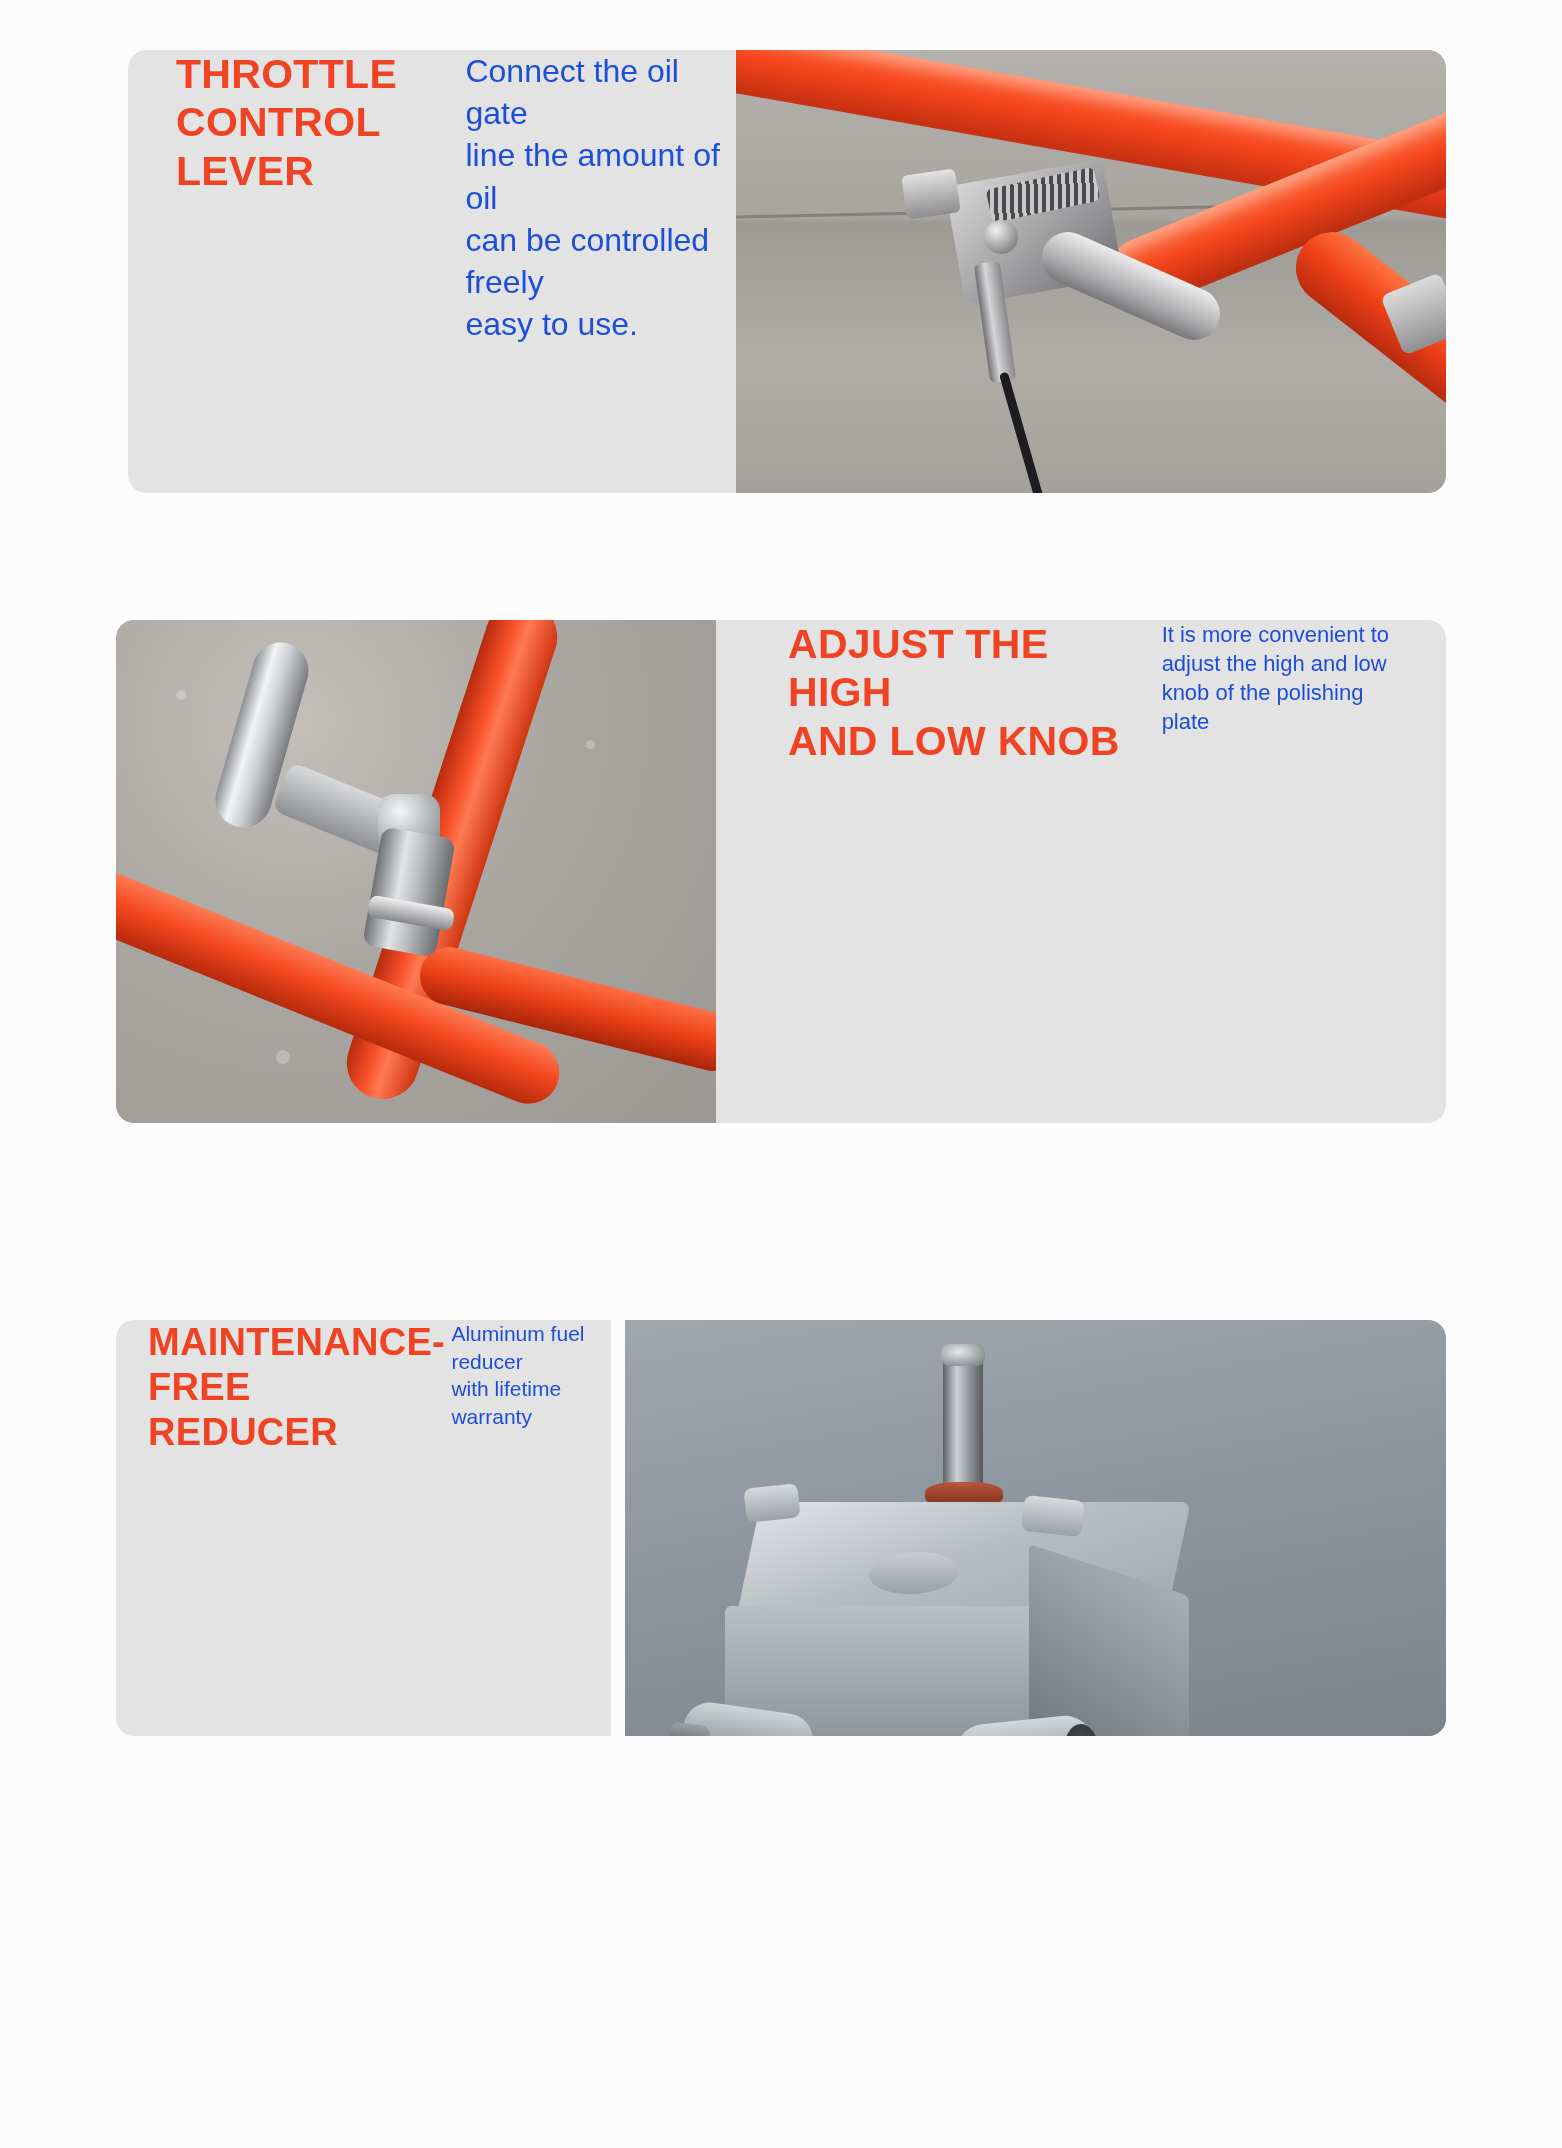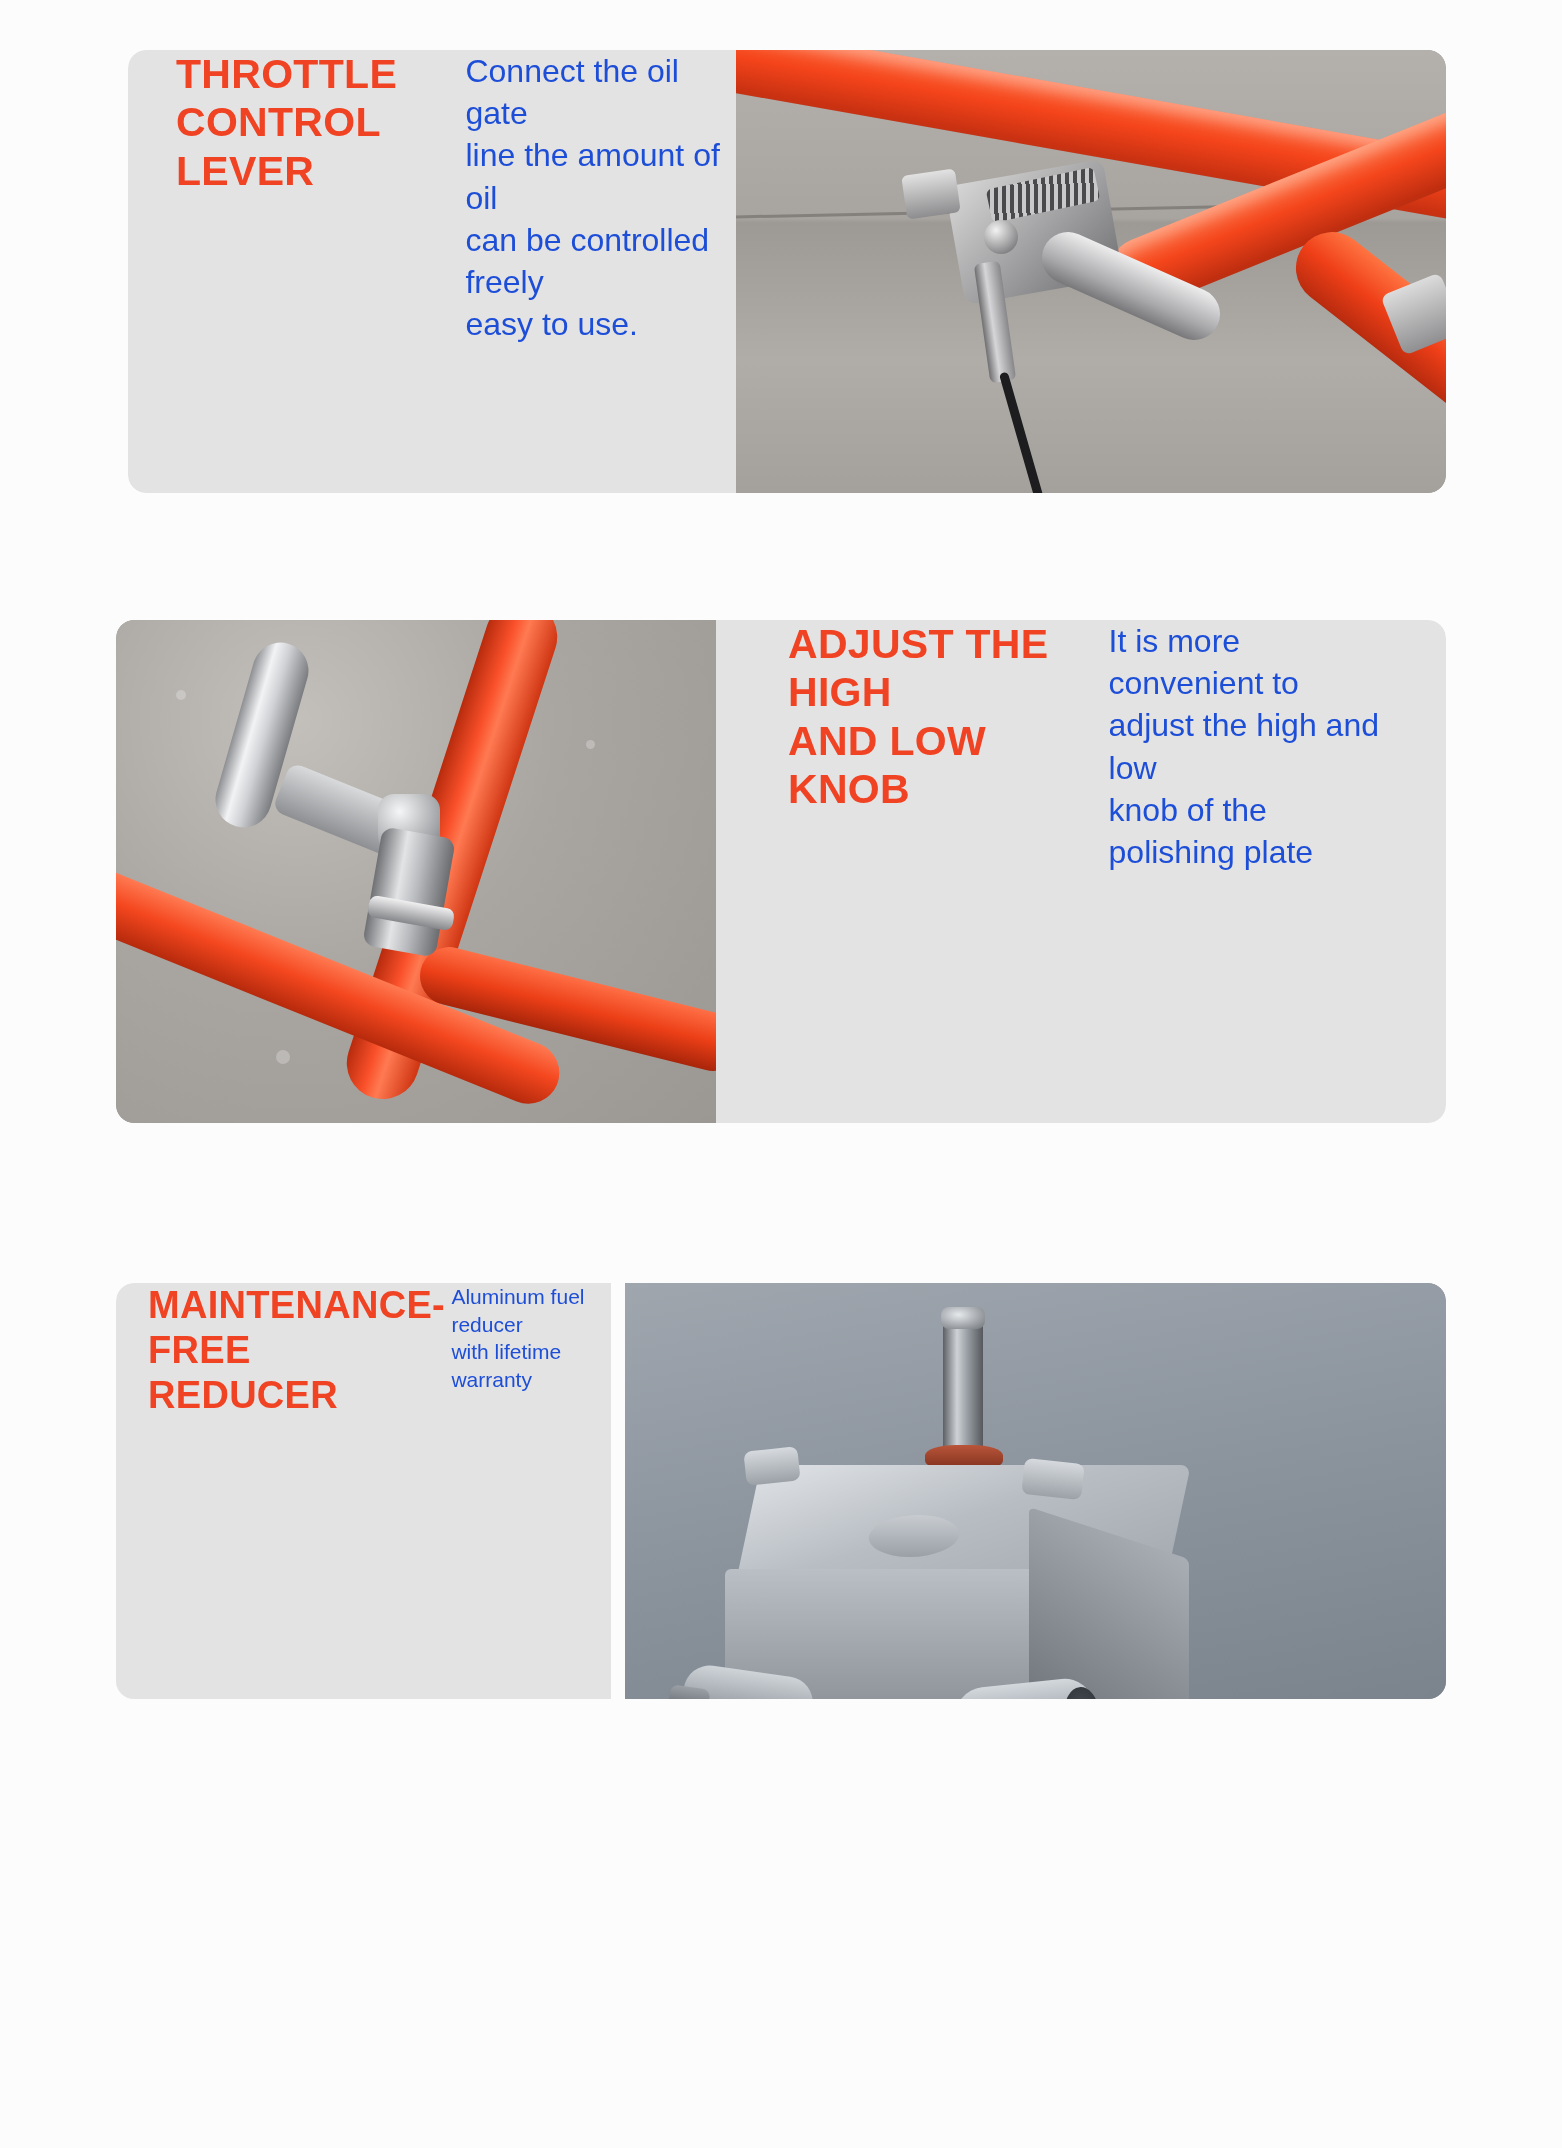--- a/index.html
+++ b/index.html
@@ -92,26 +92,26 @@
     border-radius: 18px 0 0 18px;
   }
   #card2 .panel-text {
     width: 730px;
     height: 503px;
     padding: 0 52px 0 72px;
     border-radius: 0 18px 18px 0;
     align-items: flex-start;
   }
   #card2 .title { font-size: 41px; }
-  #card2 .desc  { font-size: 32px; margin-left: 32px; }
+  #card2 .desc  { font-size: 22px; margin-left: 32px; }
 
   
   #card3 {
     left: 116px;
-    top: 1283px;
+    top: 1320px;
     width: 1330px;
     height: 416px;
     gap: 14px;
   }
   #card3 .panel-text {
     width: 500px;
     height: 500px;
     padding: 0 0 0 32px;
     border-radius: 18px 0 0 18px;
   }

